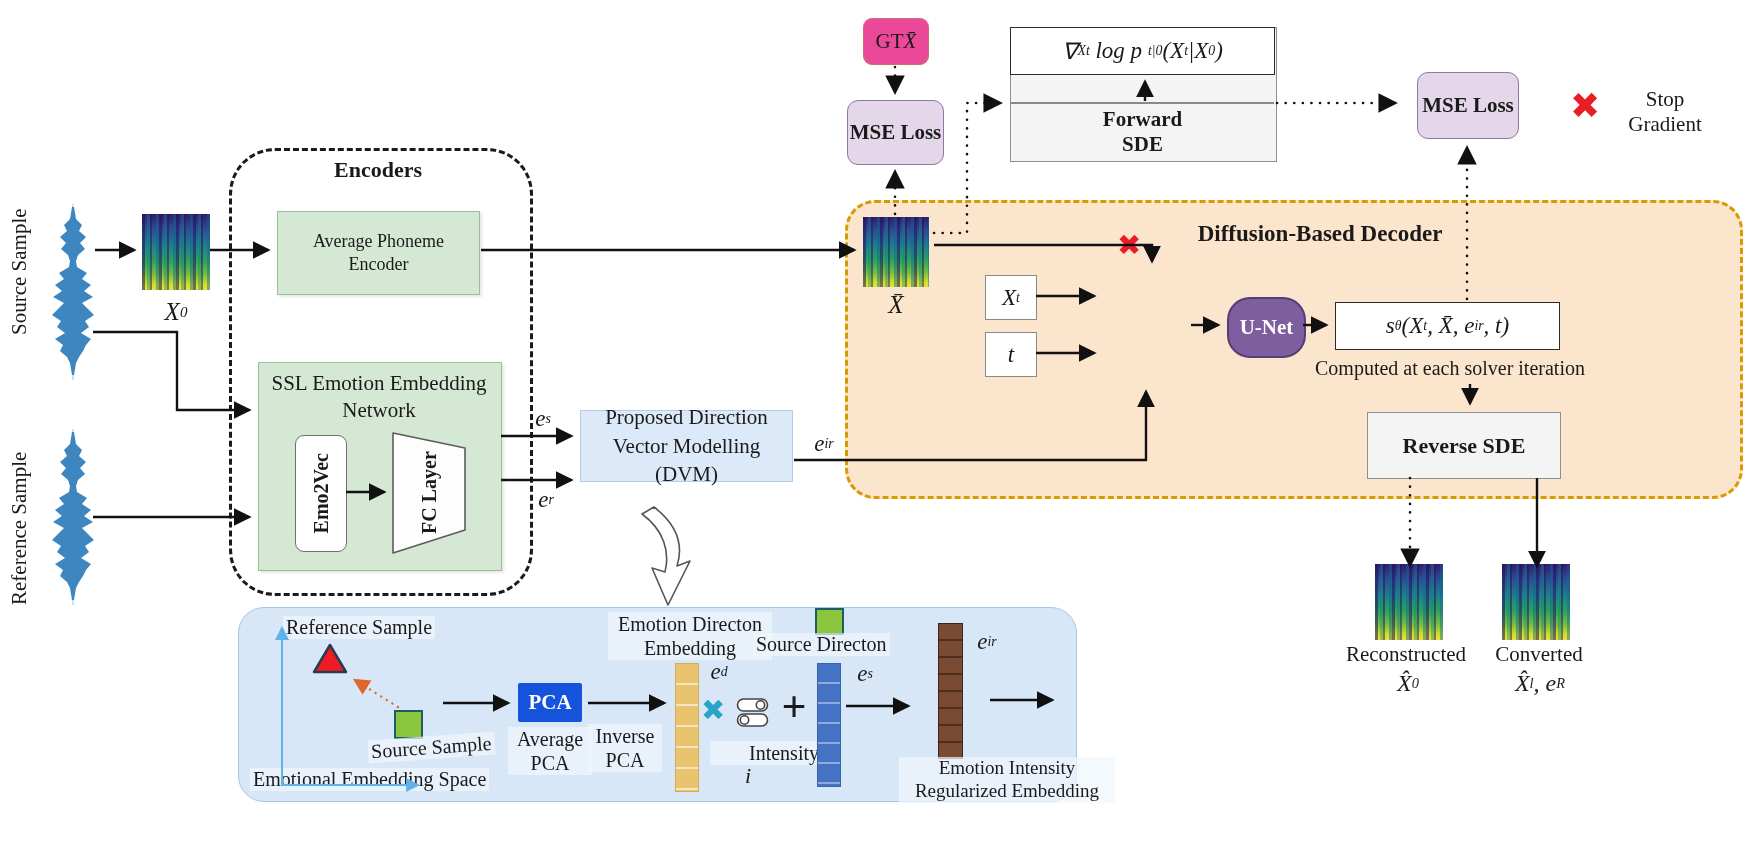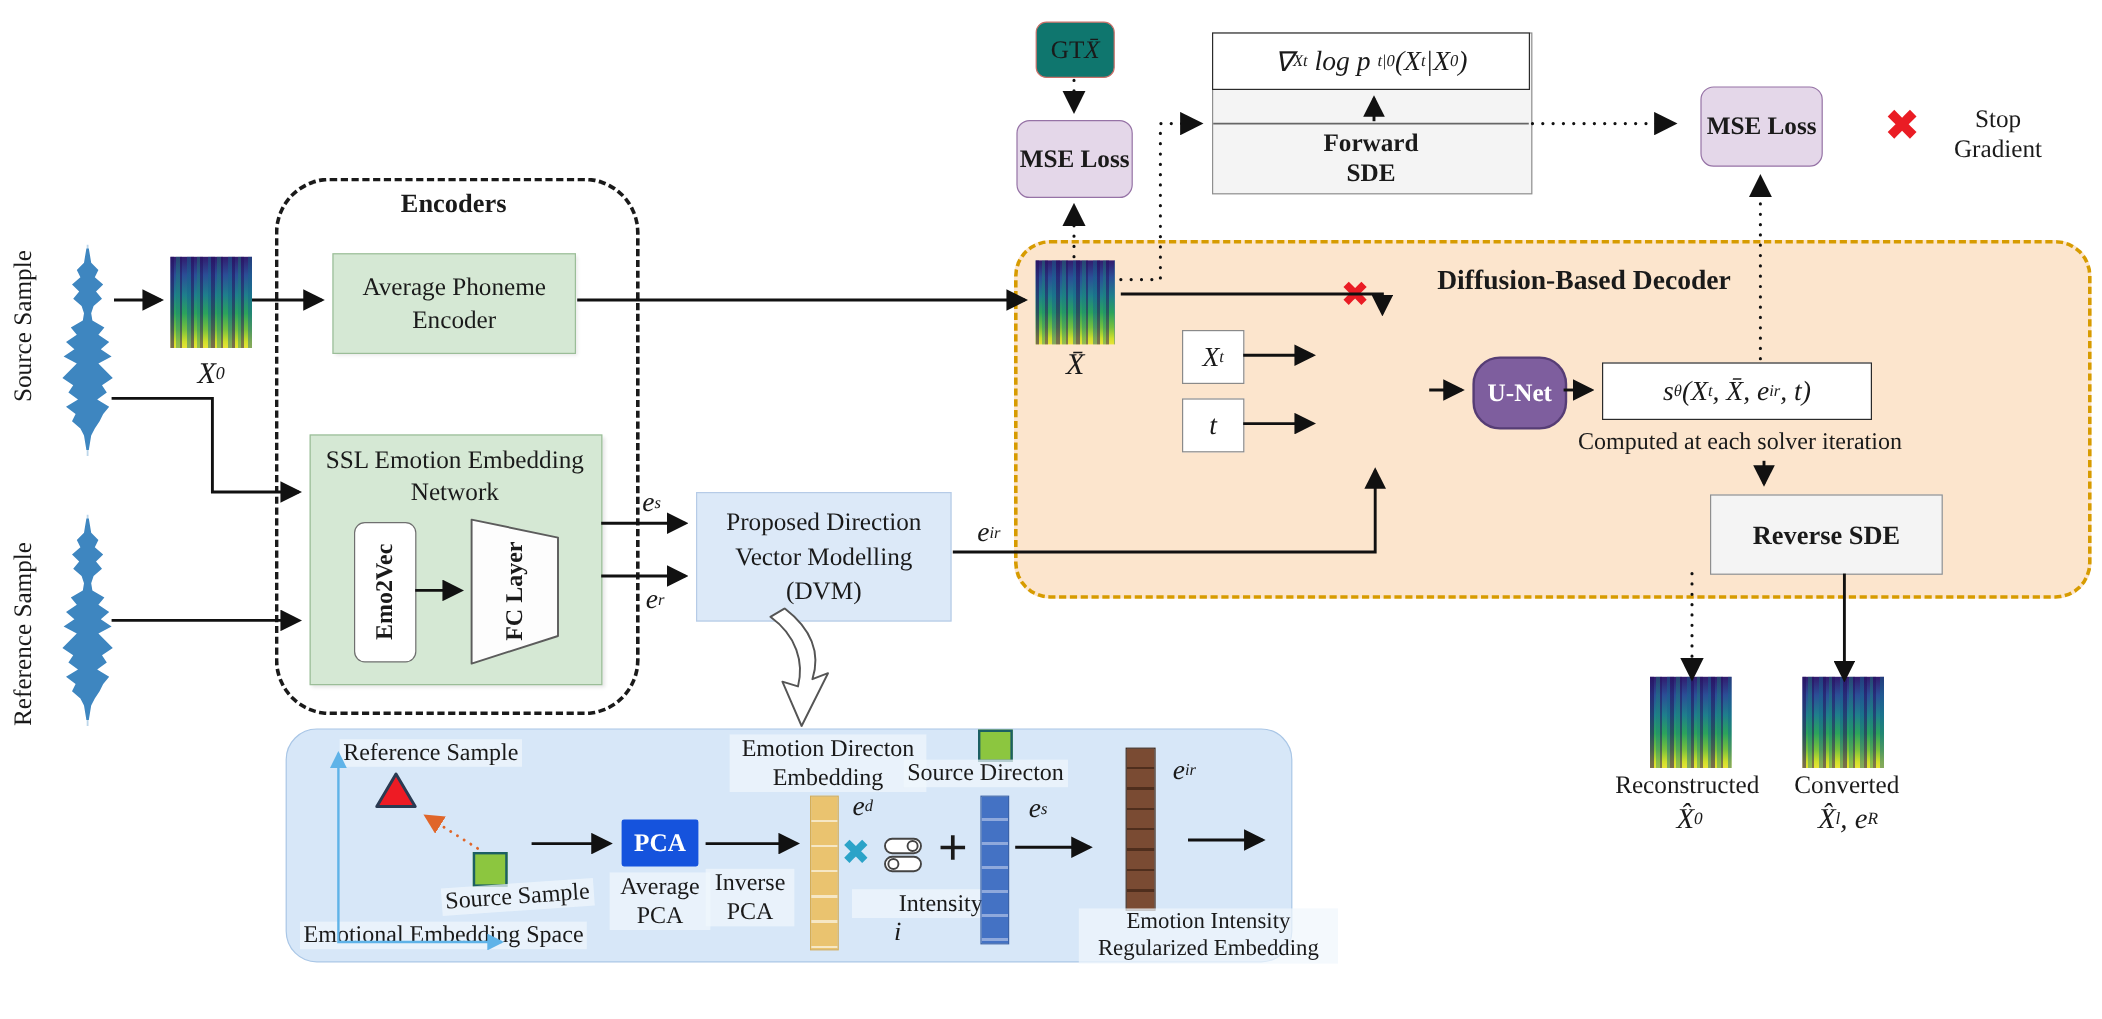--- a/index.html
+++ b/index.html
@@ -6,21 +6,21 @@
   .canvas{position:relative;width:1752px;height:849px;background:#ffffff;overflow:hidden;
           font-family:"Liberation Serif", serif;color:#1a1a1a;}
   .abs{position:absolute;}
   .ctr{display:flex;align-items:center;justify-content:center;text-align:center;}
   .math{font-style:italic;}
   .fx{white-space:pre;}
   .it{font-style:italic;}
   sub{font-size:.6em;line-height:0;}
   .vlabel{writing-mode:vertical-rl;transform:rotate(180deg);display:flex;align-items:center;justify-content:center;}
   .greenbox{background:#d5e8d4;border:1px solid #9bbd98;box-shadow:2px 2px 3px rgba(0,0,0,.10);}
-  .gtbox{background:#0f766e;border:1.6px solid #c9706a;border-radius:9px;}
+  .gtbox{background:#ec4899;border:1.6px solid #c9706a;border-radius:9px;}
   .msebox{background:#e4d7e9;border:1.6px solid #9673a6;border-radius:11px;font-weight:bold;font-size:21px;line-height:1.25;}
   .graybox{background:#f4f4f4;border:1.3px solid #8f8f8f;}
   .whitebox{background:#ffffff;border:1.5px solid #2b2b2b;}
   .thinbox{background:#ffffff;border:1.2px solid #8a8a8a;}
   .slate{background:#5b7083;border-radius:13px;color:#fff;}
   .unet{background:#7e5e9e;border:2px solid #563d75;border-radius:11px;color:#fff;font-weight:bold;}
   .dashedblk{border:3px dashed #1a1a1a;border-radius:46px;}
   .decoder{background:#fce5cd;border:3px dashed #d79b00;border-radius:30px;}
   .dvmbox{background:#dce9f8;border:1px solid #b6cbe7;}
   .panel{background:#d7e7f8;border:1.5px solid #a9c6e6;border-radius:26px;}
@@ -58,21 +58,21 @@
       <sub>0</sub>
     </div>
 
   <div class="abs vlabel" style="left:4px;top:428px;height:200px;width:30px;font-size:21px;">Reference Sample</div>
   <svg class="abs" style="left:50px;top:428px;" width="46" height="178" viewBox="0 0 46 178">
     <line x1="23" y1="1" x2="23" y2="177" stroke="#bcd6ea" stroke-width="1.5"></line>
     <polygon fill="#3e86c0" points="22,4 21,10 20,16 14,22 17,28 10,34 16,40 11,46 18,52 20,58 19,64 9,70 14,76 5,82 12,88 3,94 14,100 8,106 2,112 11,118 7,124 15,130 5,136 13,142 10,148 17,154 20,160 21,166 22,172 24,172 25,166 26,160 29,154 33,148 36,142 41,136 31,130 39,124 35,118 44,112 38,106 32,100 43,94 34,88 41,82 32,76 37,70 27,64 26,58 28,52 35,46 30,40 36,34 29,28 32,22 26,16 25,10 24,4"></polygon>
   </svg>
 
   <div class="abs ctr" style="left:278px;top:156px;width:200px;height:28px;font-weight:bold;font-size:22px;">Encoders</div>
-  <div class="abs ctr greenbox" style="left:277px;top:211px;width:203px;height:84px;font-size:21px;line-height:1.3;padding:0 14px;box-sizing:border-box;">Average Phoneme Encoder</div>
+  <div class="abs ctr greenbox" style="left:277px;top:211px;width:203px;height:84px;font-size:18px;line-height:1.3;padding:0 14px;box-sizing:border-box;">Average Phoneme Encoder</div>
   <div class="abs greenbox" style="left:258px;top:362px;width:242px;height:207px;"></div>
   <div class="abs ctr" style="left:262px;top:368px;width:234px;height:58px;font-size:21px;line-height:1.3;">SSL Emotion Embedding Network</div>
   <div class="abs ctr" style="left:295px;top:435px;width:50px;height:115px;background:#fff;border:1.5px solid #6f6f6f;border-radius:9px;">
     <span class="vlabel" style="font-weight:bold;font-size:20px;">Emo2Vec</span>
   </div>
   <svg class="abs" style="left:390px;top:430px;" width="78" height="126" viewBox="0 0 78 126">
     <polygon points="3,3 75,18 75,100 3,123" fill="#fdfdfd" stroke="#5c5c5c" stroke-width="1.6" stroke-linejoin="round"></polygon>
   </svg>
   <div class="abs ctr" style="left:396px;top:438px;width:66px;height:110px;">
     <span class="vlabel" style="font-weight:bold;font-size:20px;height:100px;line-height:1.15;">FC Layer</span>
@@ -80,21 +80,21 @@
 
   <div class="abs ctr math" style="left:521px;top:405px;width:44px;height:28px;font-size:23px;">
       <span>e</span>
       <sub>s</sub>
     </div>
   <div class="abs ctr math" style="left:524px;top:486px;width:44px;height:28px;font-size:23px;">
       <span>e</span>
       <sub>r</sub>
     </div>
 
-  <div class="abs ctr dvmbox" style="left:580px;top:410px;width:213px;height:108px;font-size:21px;line-height:1.35;padding:0 8px;box-sizing:border-box;">Proposed Direction Vector Modelling (DVM)</div>
+  <div class="abs ctr dvmbox" style="left:580px;top:410px;width:213px;height:72px;font-size:21px;line-height:1.35;padding:0 8px;box-sizing:border-box;">Proposed Direction Vector Modelling (DVM)</div>
   <div class="abs ctr math" style="left:800px;top:430px;width:48px;height:28px;font-size:23px;">
       <span>e</span>
       <sub>ir</sub>
     </div>
   <svg class="abs" style="left:632px;top:506px;" width="86" height="102" viewBox="0 0 86 102">
     <path d="M22,1 C44,18 52,38 45,60 L58,55 L36,99 L20,62 L33,66 C38,46 32,24 10,8 Z" fill="#ffffff" stroke="#555" stroke-width="1.6" stroke-linejoin="round"></path>
   </svg>
 
   <div class="abs ctr gtbox" style="left:863px;top:18px;width:64px;height:45px;font-size:21px;">
       <span>GT </span>
@@ -141,21 +141,21 @@
   <div class="abs ctr whitebox math" style="left:1335px;top:302px;width:225px;height:48px;font-size:23px;box-sizing:border-box;">
       <span>s</span>
       <sub>θ</sub>
       <span>(X</span>
       <sub>t</sub>
       <span>, X̄, e</span>
       <sub>ir</sub>
       <span>, t)</span>
     </div>
   <div class="abs ctr" style="left:1280px;top:356px;width:340px;height:24px;font-size:20px;">Computed at each solver iteration</div>
-  <div class="abs ctr graybox" style="left:1425px;top:412px;width:192px;height:65px;font-weight:bold;font-size:22px;">Reverse SDE</div>
+  <div class="abs ctr graybox" style="left:1367px;top:412px;width:192px;height:65px;font-weight:bold;font-size:22px;">Reverse SDE</div>
 
   <div class="abs spec" style="left:1375px;top:564px;width:68px;height:76px;"></div>
   <div class="abs spec" style="left:1502px;top:564px;width:68px;height:76px;"></div>
   <div class="abs ctr" style="left:1322px;top:641px;width:168px;height:26px;font-size:21px;">Reconstructed</div>
   <div class="abs ctr" style="left:1485px;top:641px;width:108px;height:26px;font-size:21px;">Converted</div>
   <div class="abs ctr math" style="left:1368px;top:667px;width:80px;height:32px;font-size:24px;">
       <span>X̂</span>
       <sub>0</sub>
     </div>
   <div class="abs ctr math" style="left:1495px;top:667px;width:90px;height:32px;font-size:24px;">

